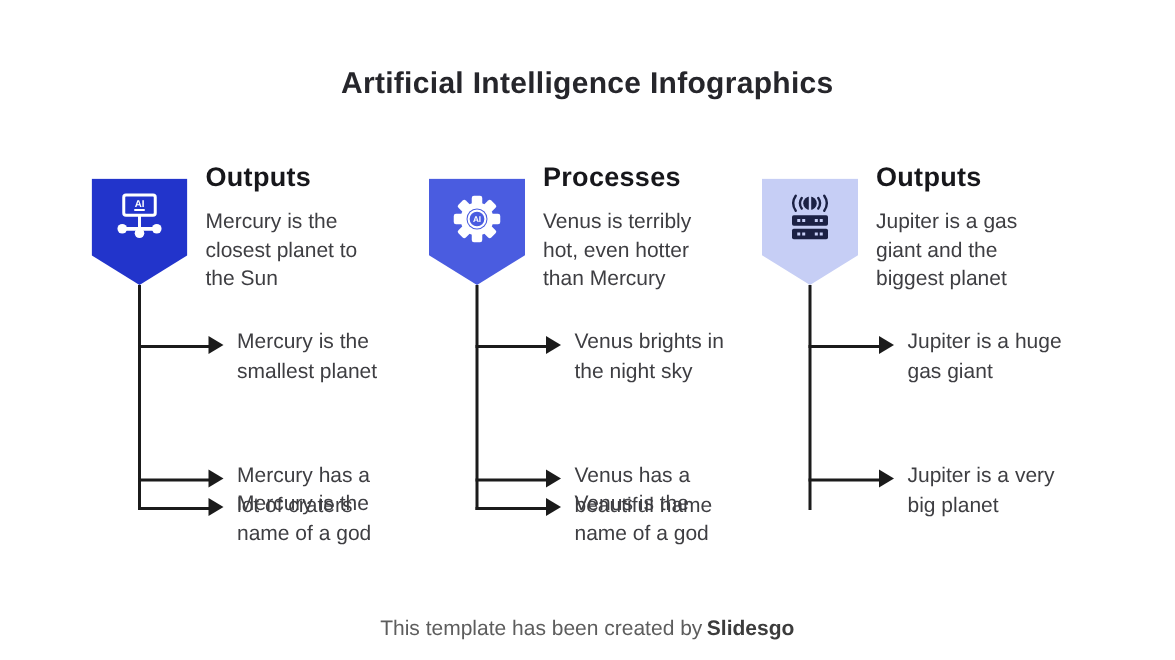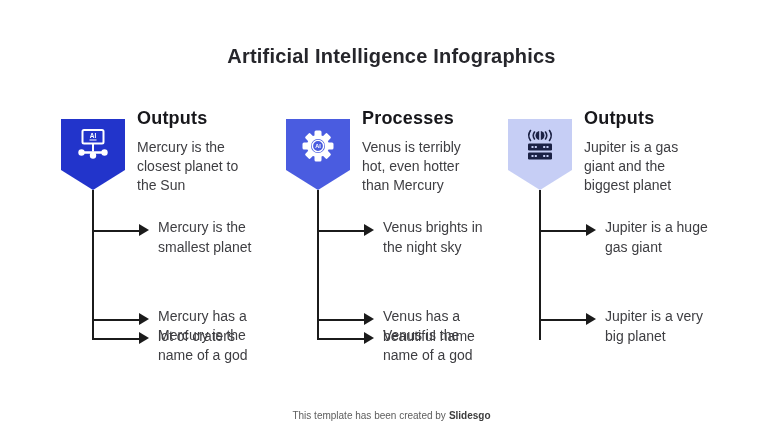--- a/index.html
+++ b/index.html
@@ -45,21 +45,21 @@
     position:absolute; left:78px; top:6px; width:0; height:0;
     border-left:10px solid var(--line,#1b1b1b);
     border-top:6.5px solid transparent; border-bottom:6.5px solid transparent;
   }
   .bullet-text {
     margin-left:97px; width:130px; font-size:14px; line-height:19.5px;
     color:#3e3e42; white-space:pre-line;
   }
   .footer {
     position:absolute; top:410px; left:0; width:100%; text-align:center;
-    font-size:10px; color:#5d5d5d;
+    font-size:14px; color:#5d5d5d;
   }
   .footer .brand { font-weight:bold; color:#3c3c3c; margin-left:3px; }
 </style>
 </head>
 <body>
 
 <div class="canvas" style="--line: #1B1B1B;">
 
   <div class="title">Artificial Intelligence Infographics</div>
 

